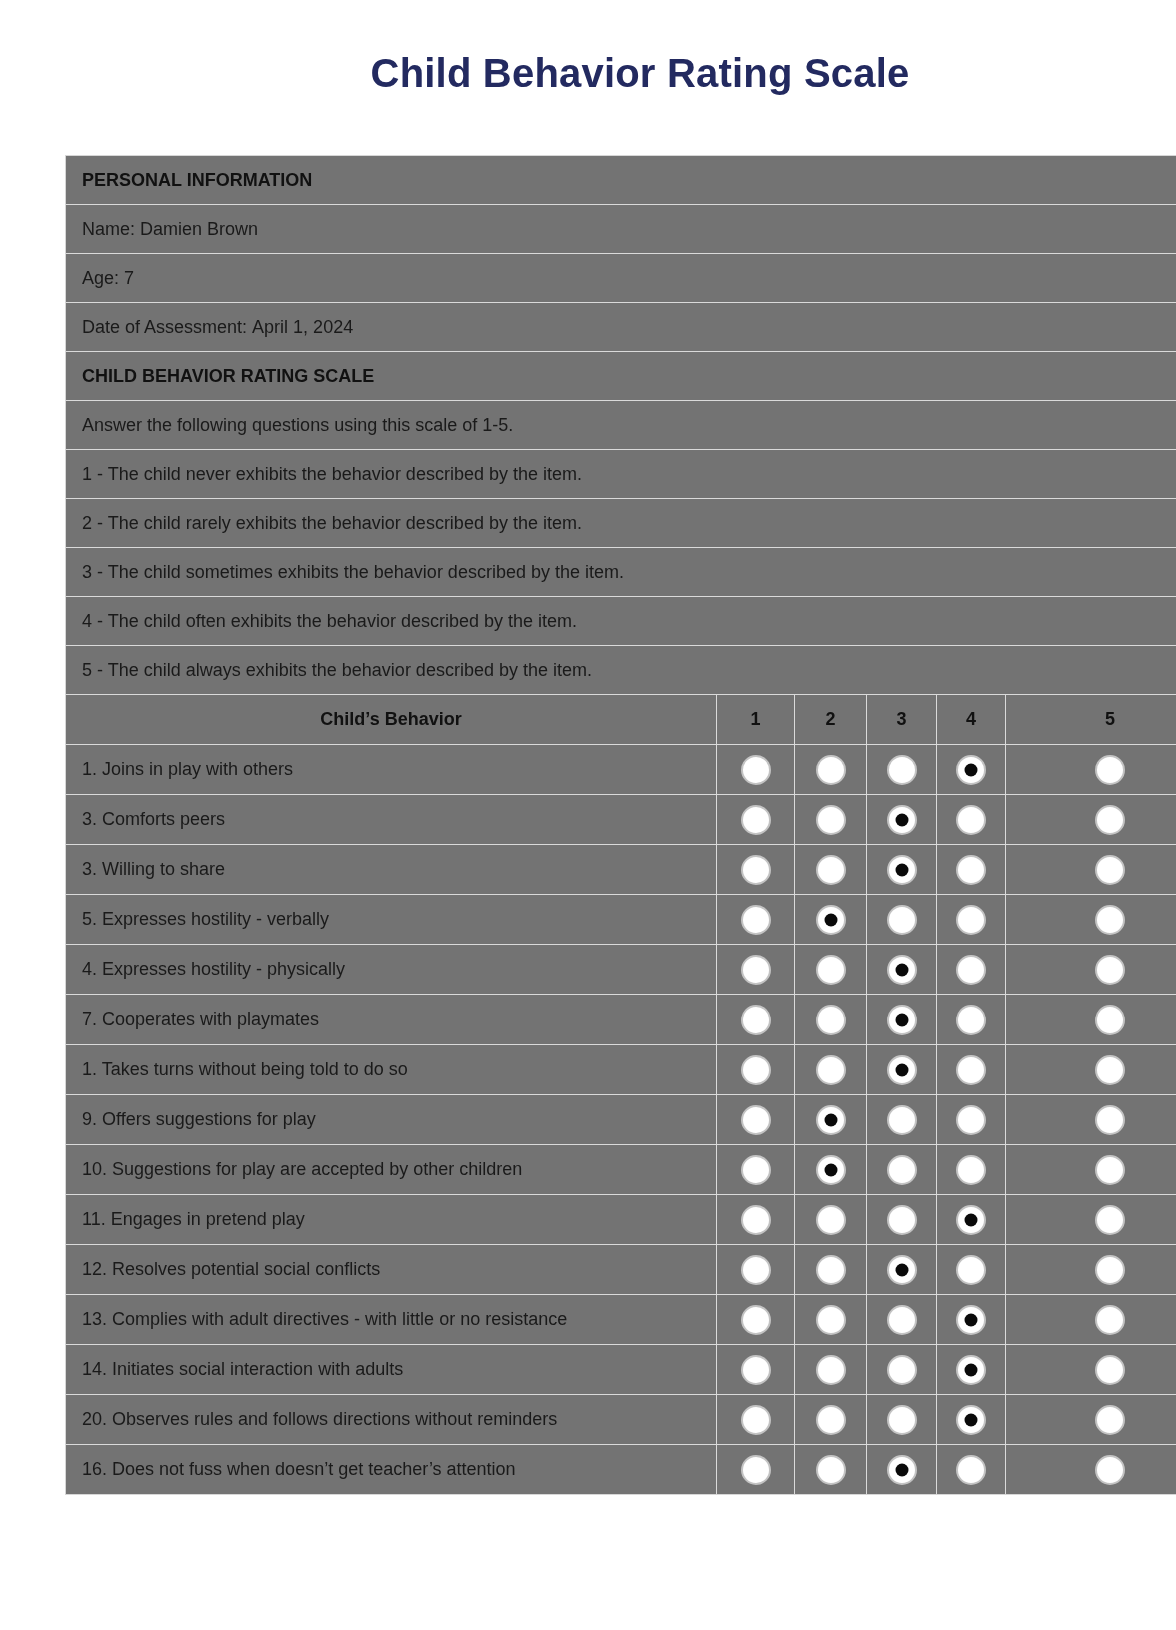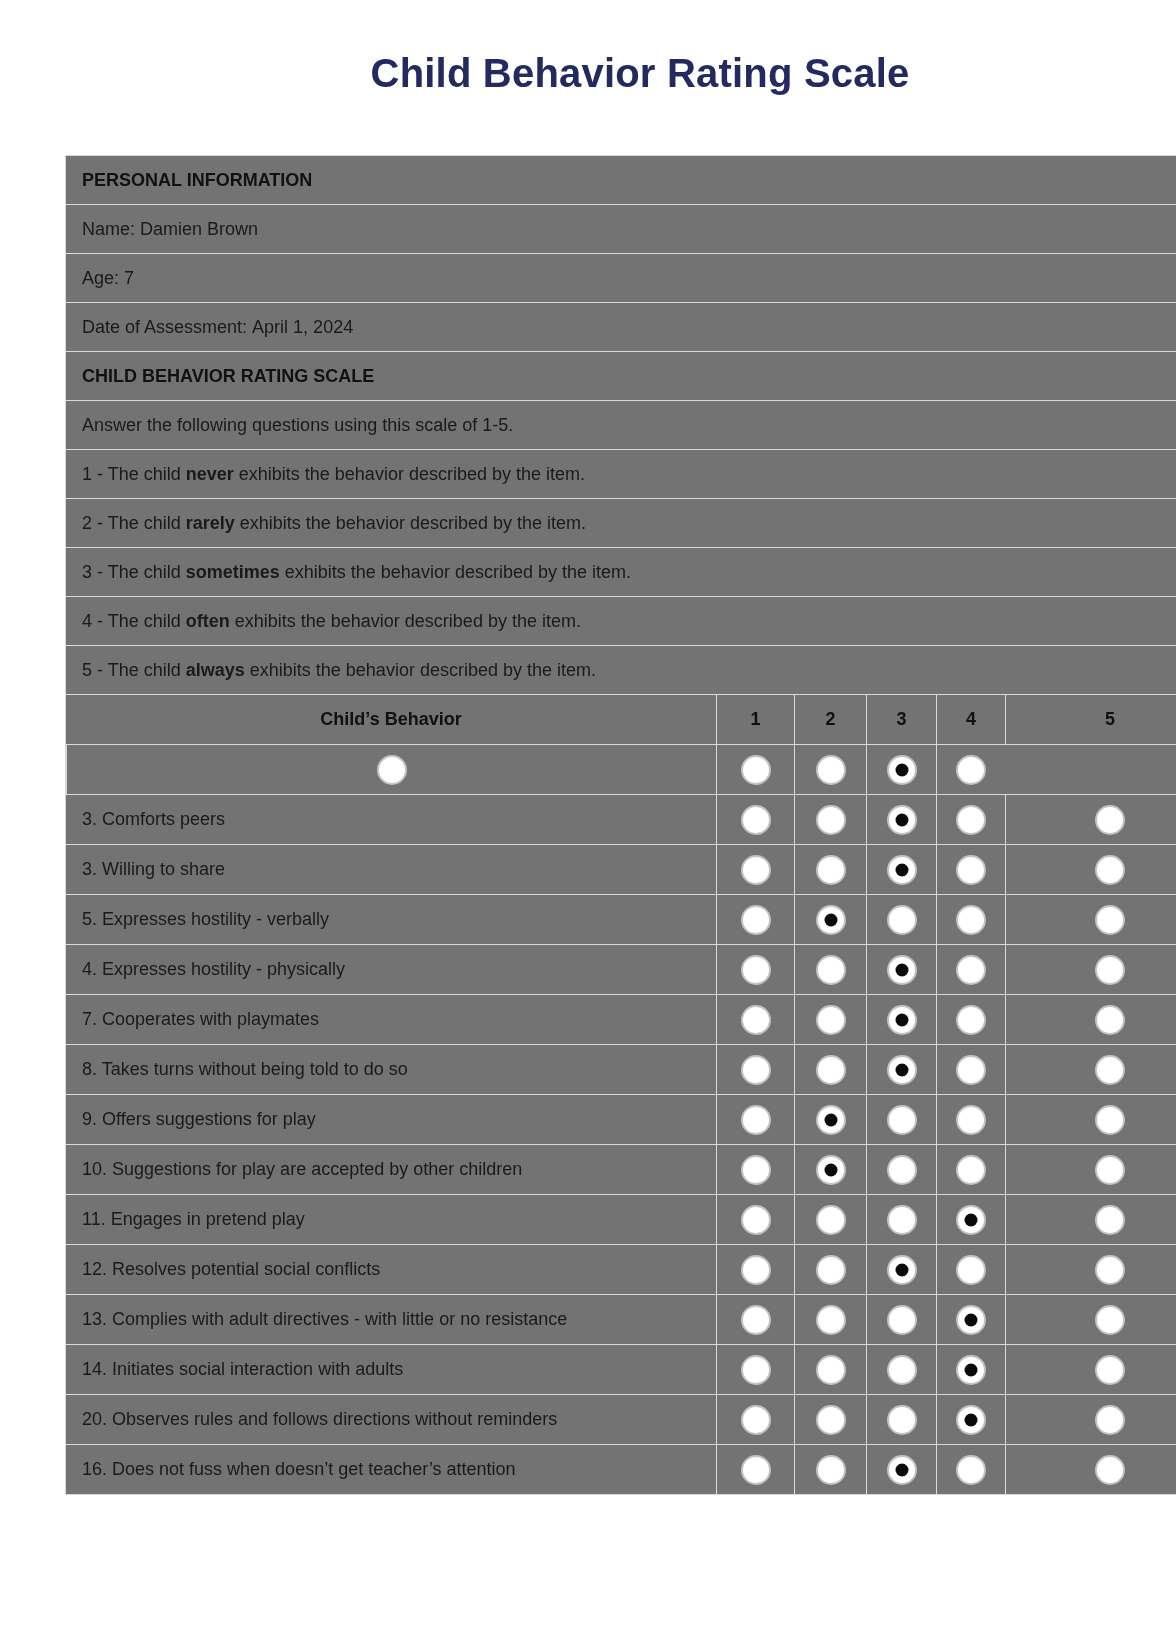--- a/index.html
+++ b/index.html
@@ -36,21 +36,21 @@
     border-bottom: 1px solid #dadada;
     padding: 0 16px;
     height: 48px;
     display: flex;
     align-items: center;
     font-size: 18px;
     line-height: 22px;
     white-space: pre-wrap;
   }
   .info-row.bold-header { font-weight: 700; color: #111; }
-  .kw { font-weight: 700; }
+  .kw { font-weight: 400; }
   
   .brow {
     display: grid;
     grid-template-columns: 650px 78px 72px 70px 69px 1fr;
     border-bottom: 1px solid #dadada;
     height: 49px;
   }
   .brow:last-child { border-bottom: none; }
   .bcell {
     display: flex;
@@ -136,20 +136,21 @@
     <div class="brow header-row">
       <div class="bcell label">Child’s Behavior</div>
       <div class="bcell opt">1</div>
       <div class="bcell opt">2</div>
       <div class="bcell opt">3</div>
       <div class="bcell opt">4</div>
       <div class="bcell opt">5</div>
     </div>
 
     <div class="brow">
+      <div class="bcell label">1. Joins in play with others</div>
       <div class="bcell opt">
           <span class="radio"></span>
         </div>
       <div class="bcell opt">
           <span class="radio"></span>
         </div>
       <div class="bcell opt">
           <span class="radio"></span>
         </div>
       <div class="bcell opt">
@@ -243,21 +244,21 @@
           <span class="radio selected"></span>
         </div>
       <div class="bcell opt">
           <span class="radio"></span>
         </div>
       <div class="bcell opt">
           <span class="radio"></span>
         </div>
     </div>
     <div class="brow">
-      <div class="bcell label">8. Takes turns without being told to do so</div>
+      <div class="bcell label">1. Takes turns without being told to do so</div>
       <div class="bcell opt">
           <span class="radio"></span>
         </div>
       <div class="bcell opt">
           <span class="radio"></span>
         </div>
       <div class="bcell opt">
           <span class="radio selected"></span>
         </div>
       <div class="bcell opt">

